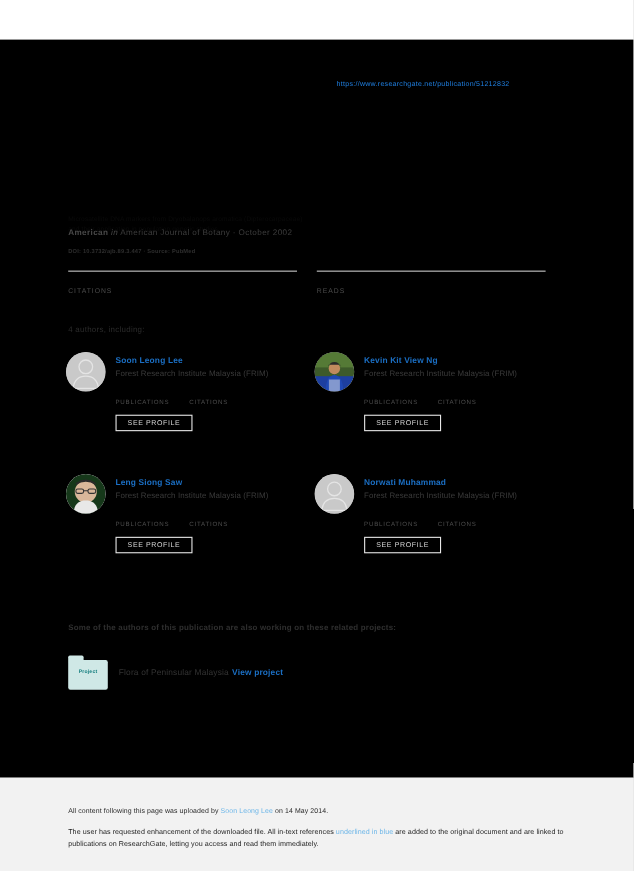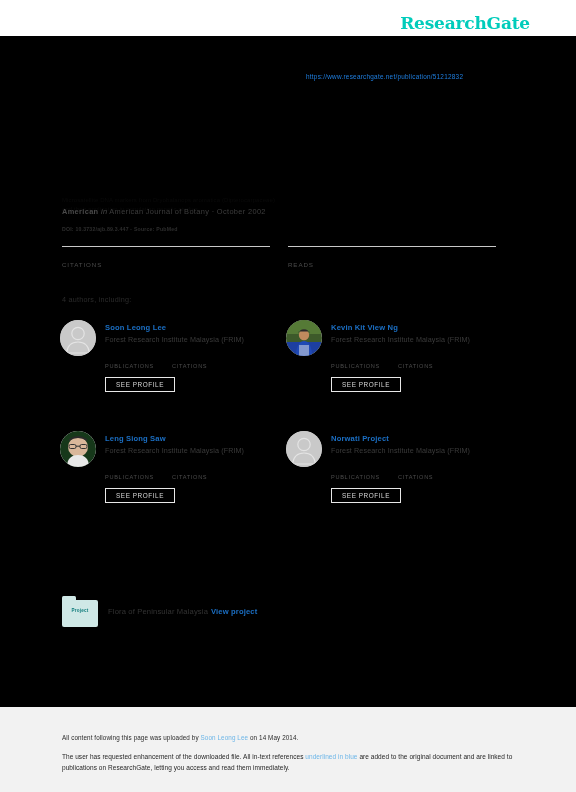--- a/index.html
+++ b/index.html
@@ -260,21 +260,20 @@
 </style>
 </head>
 <body>
 
 <div id="page">
 
   <div class="top-band"></div>
 
   <div class="dark-region"></div>
 
-  <div class="brand">ResearchGate</div>
 
   <div class="rg-url">https://www.researchgate.net/publication/51212832</div>
 
   <div class="faint-title">
     <span>Microsatellite DNA markers from Dryobalanops aromatica (Dipterocarpaceae)</span>
     <span>and their application in population genetic studies</span>
   </div>
 
   <div class="article-line">
     <span class="kw">American</span>
@@ -390,35 +389,36 @@
   </div>
 
   <div class="author a3">
     <div class="avatar">
       <svg viewBox="0 0 36 36">
         <circle cx="18" cy="18" r="18" fill="#c9c9c9"></circle>
         <circle cx="18" cy="13.5" r="6.2" fill="none" stroke="#e4e4e4" stroke-width="1.2"></circle>
         <path d="M6.5 33 C7.5 25 12 22 18 22 C24 22 28.5 25 29.5 33 Z" fill="none" stroke="#e4e4e4" stroke-width="1.2"></path>
       </svg>
     </div>
-    <div class="author-name">Norwati Project</div>
+    <div class="author-name">Norwati Muhammad</div>
     <div class="author-affil">Forest Research Institute Malaysia (FRIM)</div>
     <div class="metrics">
       <div class="metric m0">
         <div class="metric-num"></div>
         <div class="metric-label">PUBLICATIONS</div>
       </div>
       <div class="metric m1">
         <div class="metric-num"></div>
         <div class="metric-label">CITATIONS</div>
       </div>
     </div>
     <div class="see-profile">SEE PROFILE</div>
   </div>
 
+  <div class="projects-heading">Some of the authors of this publication are also working on these related projects:</div>
 
   <div class="project-row">
     <div class="project-icon">
       <div class="folder-tab"></div>
       <div class="folder-body"></div>
       <div class="folder-label">Project</div>
     </div>
     <div class="project-text">
       <span>Flora of Peninsular Malaysia</span><span class="project-link">View project</span>
     </div>

